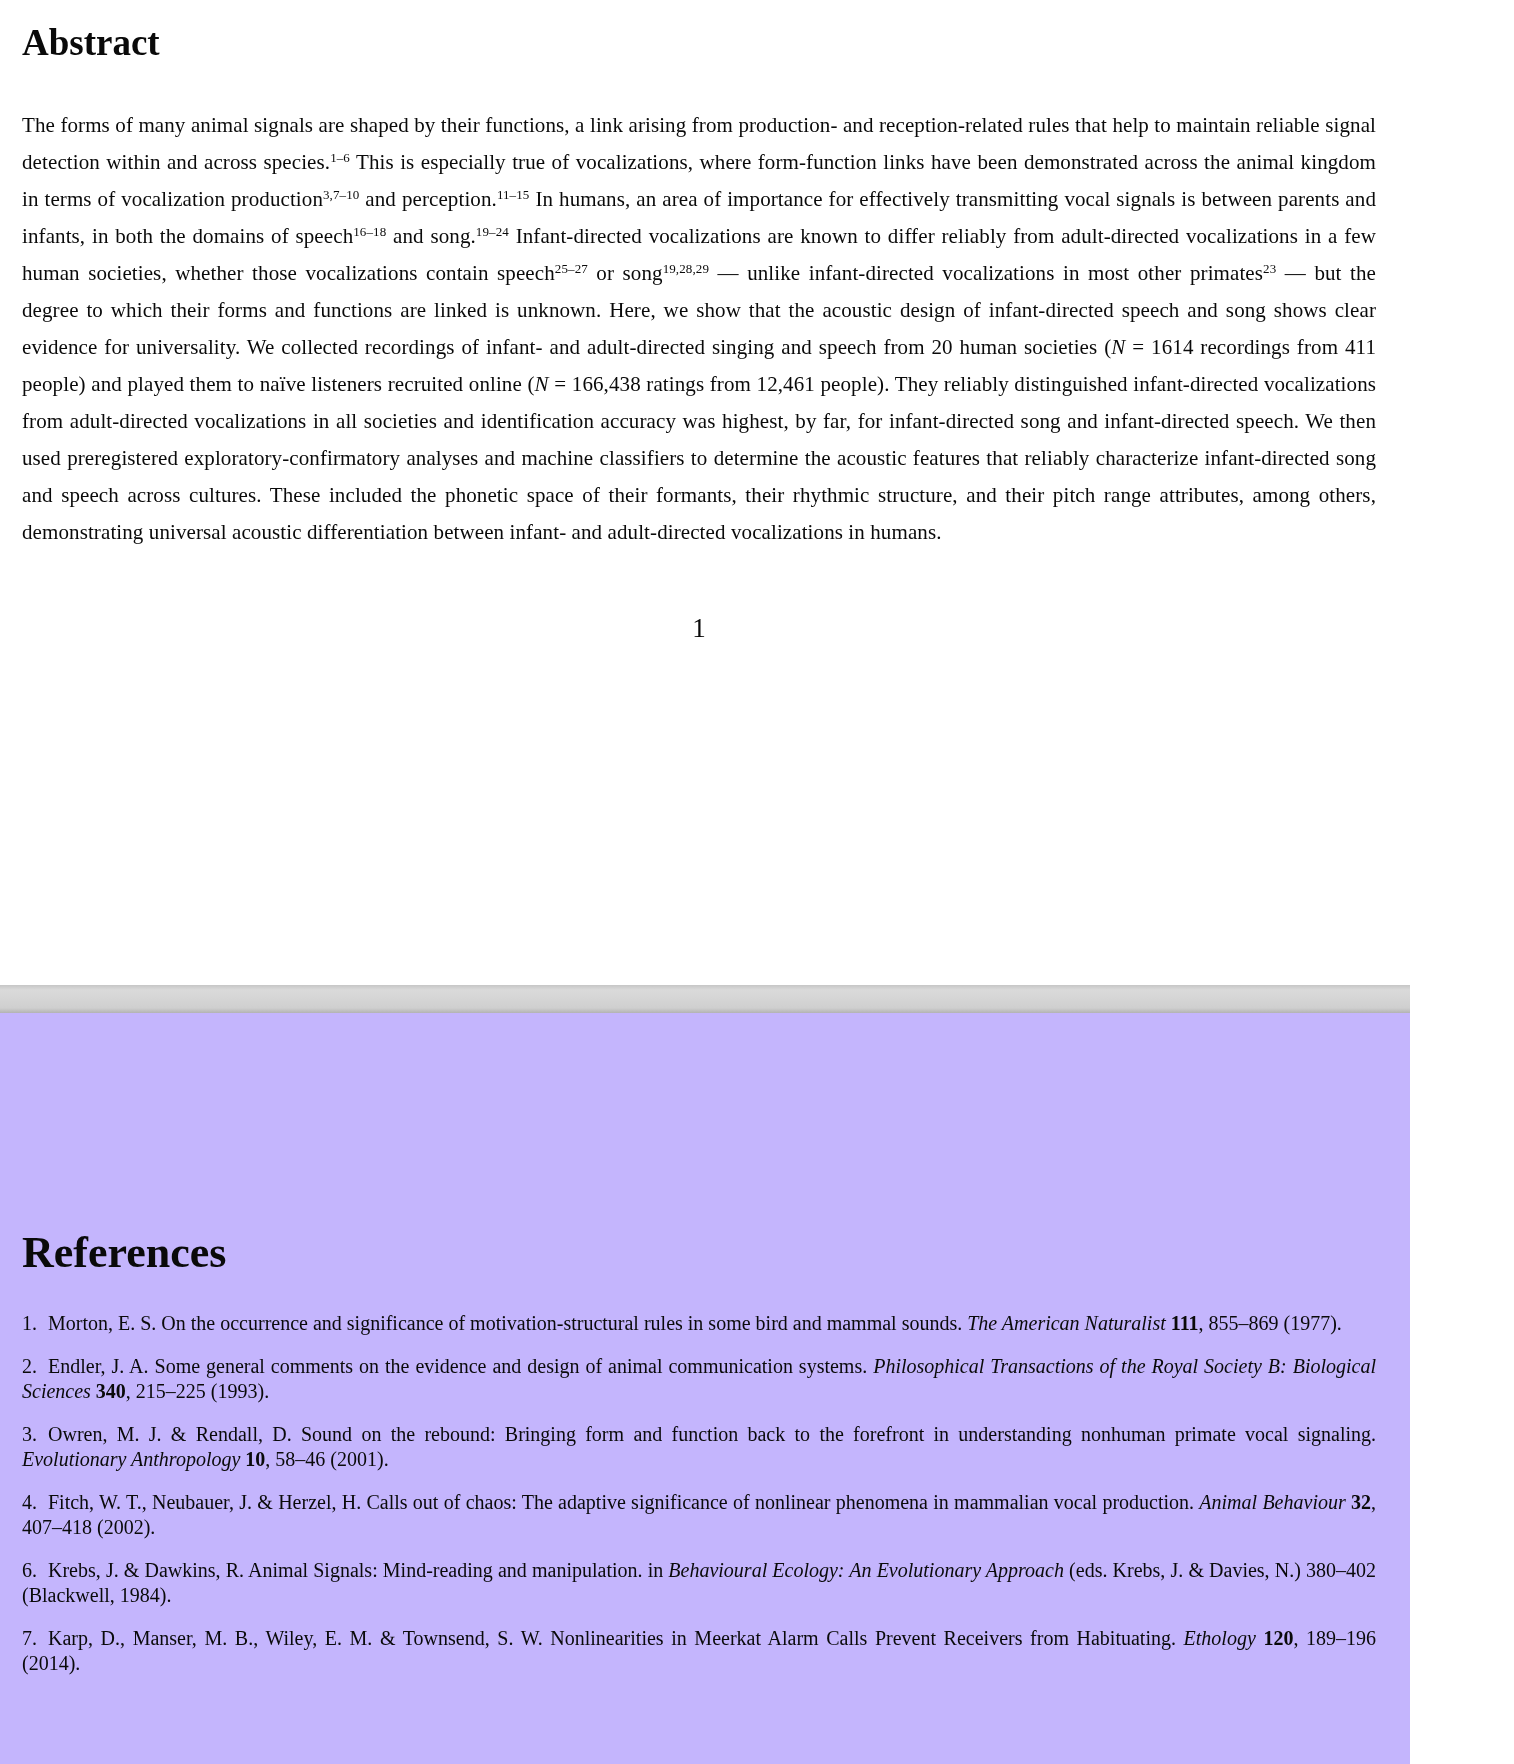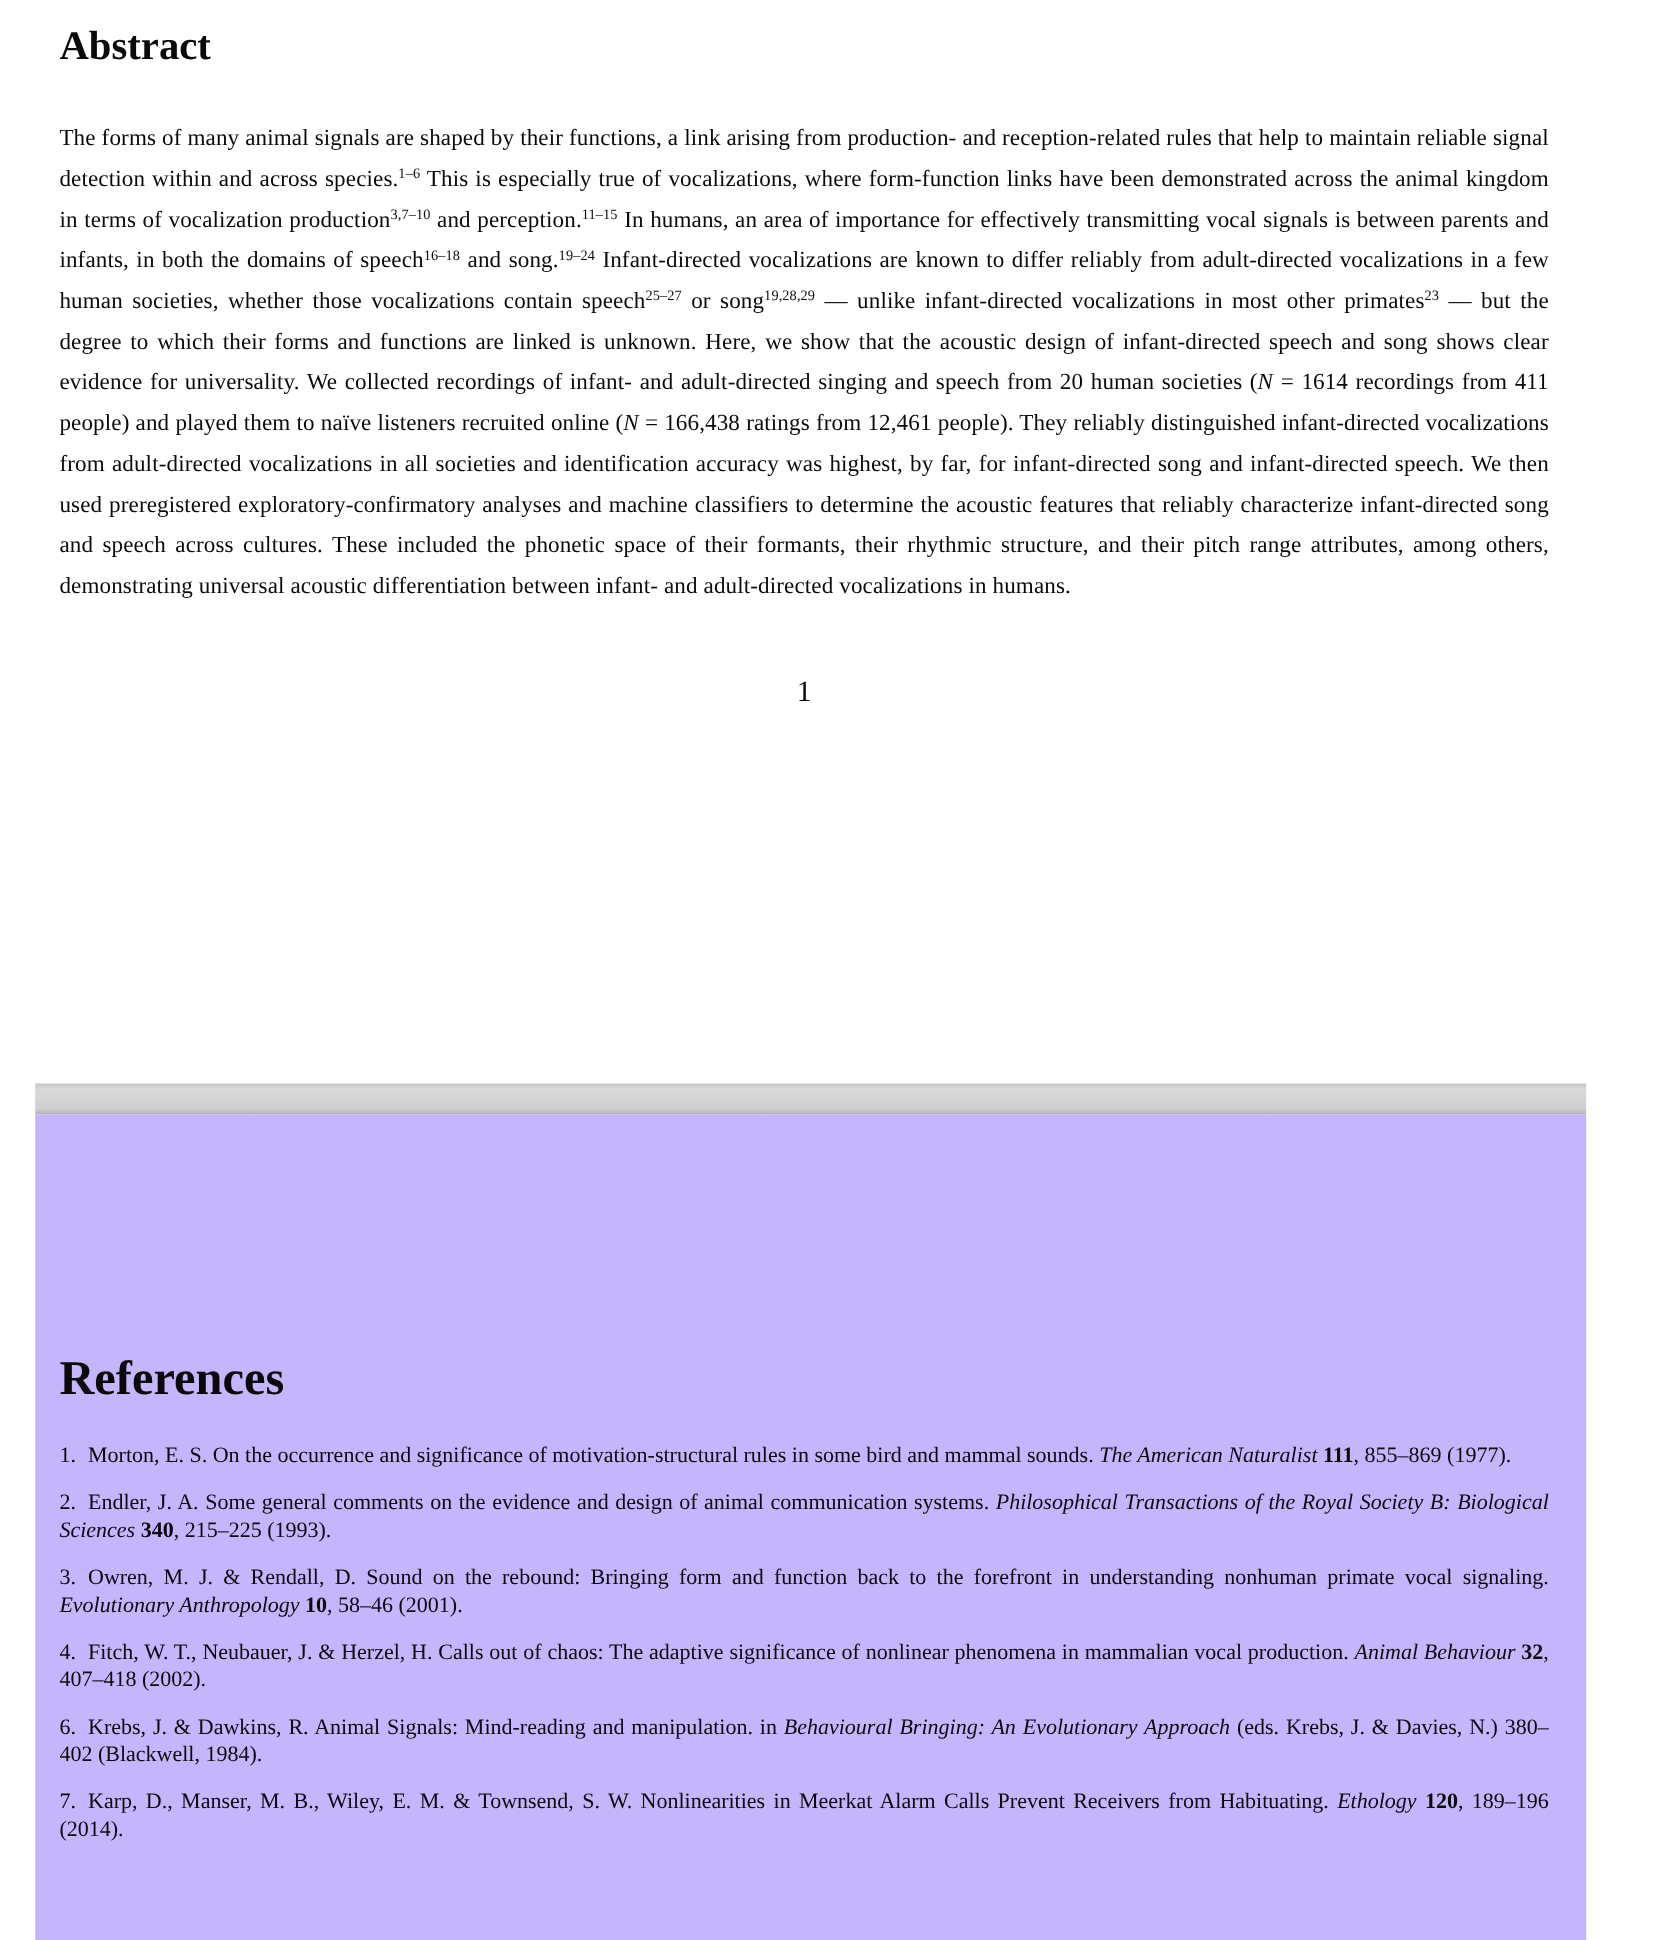--- a/index.html
+++ b/index.html
@@ -5,21 +5,21 @@
   html, body {
     margin: 0;
     padding: 0;
     background: #ffffff;
     width: 1514px;
     height: 1764px;
     overflow: hidden;
     font-family: "Liberation Serif", "DejaVu Serif", serif;
     color: #0a0a0a;
   }
-  .doc { width: 1410px; padding-left: 32px; }
+  .doc { width: 1410px; }
 
   
   .page-1 {
     box-sizing: border-box;
     height: 985px;
     padding: 24px 34px 0 22px;
     overflow: hidden;
     background: #ffffff;
   }
   .abstract-heading {
@@ -105,18 +105,18 @@
   <div class="page-divider"></div>
 
   <section class="page-2">
     <h1 class="references-heading">References</h1>
 
     <ol class="refs">
         <li class="ref"><span class="ref-num">1.</span><span class="ref-text"><span>Morton, E. S. On the occurrence and significance of motivation-structural rules in some bird and mammal sounds. </span><em>The American Naturalist</em><span> </span><strong>111</strong><span>, 855–869 (1977).</span></span></li>
         <li class="ref"><span class="ref-num">2.</span><span class="ref-text"><span>Endler, J. A. Some general comments on the evidence and design of animal communication systems. </span><em>Philosophical Transactions of the Royal Society B: Biological Sciences</em><span> </span><strong>340</strong><span>, 215–225 (1993).</span></span></li>
         <li class="ref"><span class="ref-num">3.</span><span class="ref-text"><span>Owren, M. J. &amp; Rendall, D. Sound on the rebound: Bringing form and function back to the forefront in understanding nonhuman primate vocal signaling. </span><em>Evolutionary Anthropology</em><span> </span><strong>10</strong><span>, 58–46 (2001).</span></span></li>
         <li class="ref"><span class="ref-num">4.</span><span class="ref-text"><span>Fitch, W. T., Neubauer, J. &amp; Herzel, H. Calls out of chaos: The adaptive significance of nonlinear phenomena in mammalian vocal production. </span><em>Animal Behaviour</em><span> </span><strong>32</strong><span>, 407–418 (2002).</span></span></li>
-        <li class="ref"><span class="ref-num">6.</span><span class="ref-text"><span>Krebs, J. &amp; Dawkins, R. Animal Signals: Mind-reading and manipulation. in </span><em>Behavioural Bringing: An Evolutionary Approach</em><span> (eds. Krebs, J. &amp; Davies, N.) 380–402 (Blackwell, 1984).</span></span></li>
+        <li class="ref"><span class="ref-num">6.</span><span class="ref-text"><span>Krebs, J. &amp; Dawkins, R. Animal Signals: Mind-reading and manipulation. in </span><em>Behavioural Ecology: An Evolutionary Approach</em><span> (eds. Krebs, J. &amp; Davies, N.) 380–402 (Blackwell, 1984).</span></span></li>
         <li class="ref"><span class="ref-num">7.</span><span class="ref-text"><span>Karp, D., Manser, M. B., Wiley, E. M. &amp; Townsend, S. W. Nonlinearities in Meerkat Alarm Calls Prevent Receivers from Habituating. </span><em>Ethology</em><span> </span><strong>120</strong><span>, 189–196 (2014).</span></span></li>
       </ol>
   </section>
 
 </div>
 
 </body></html>

